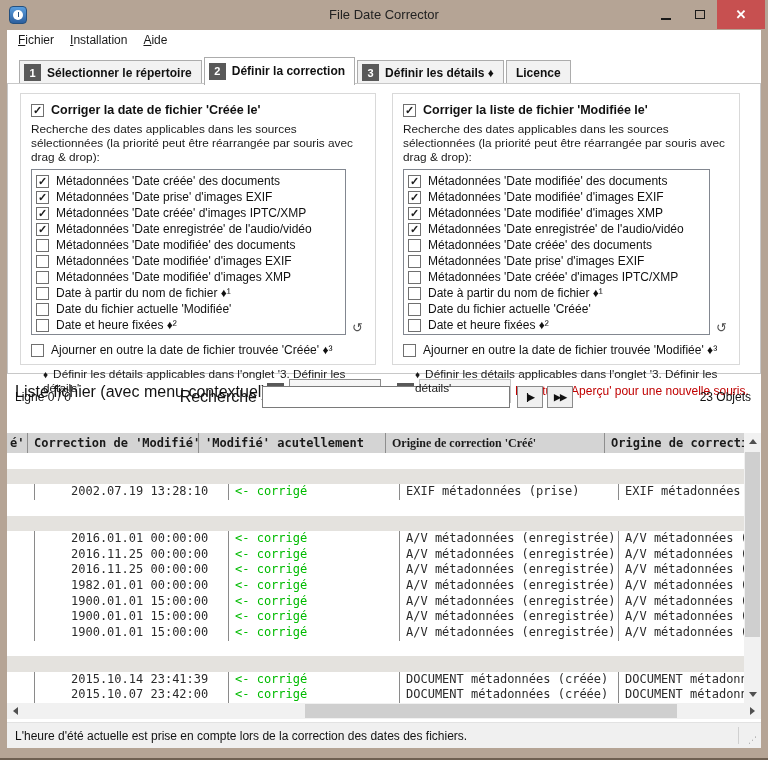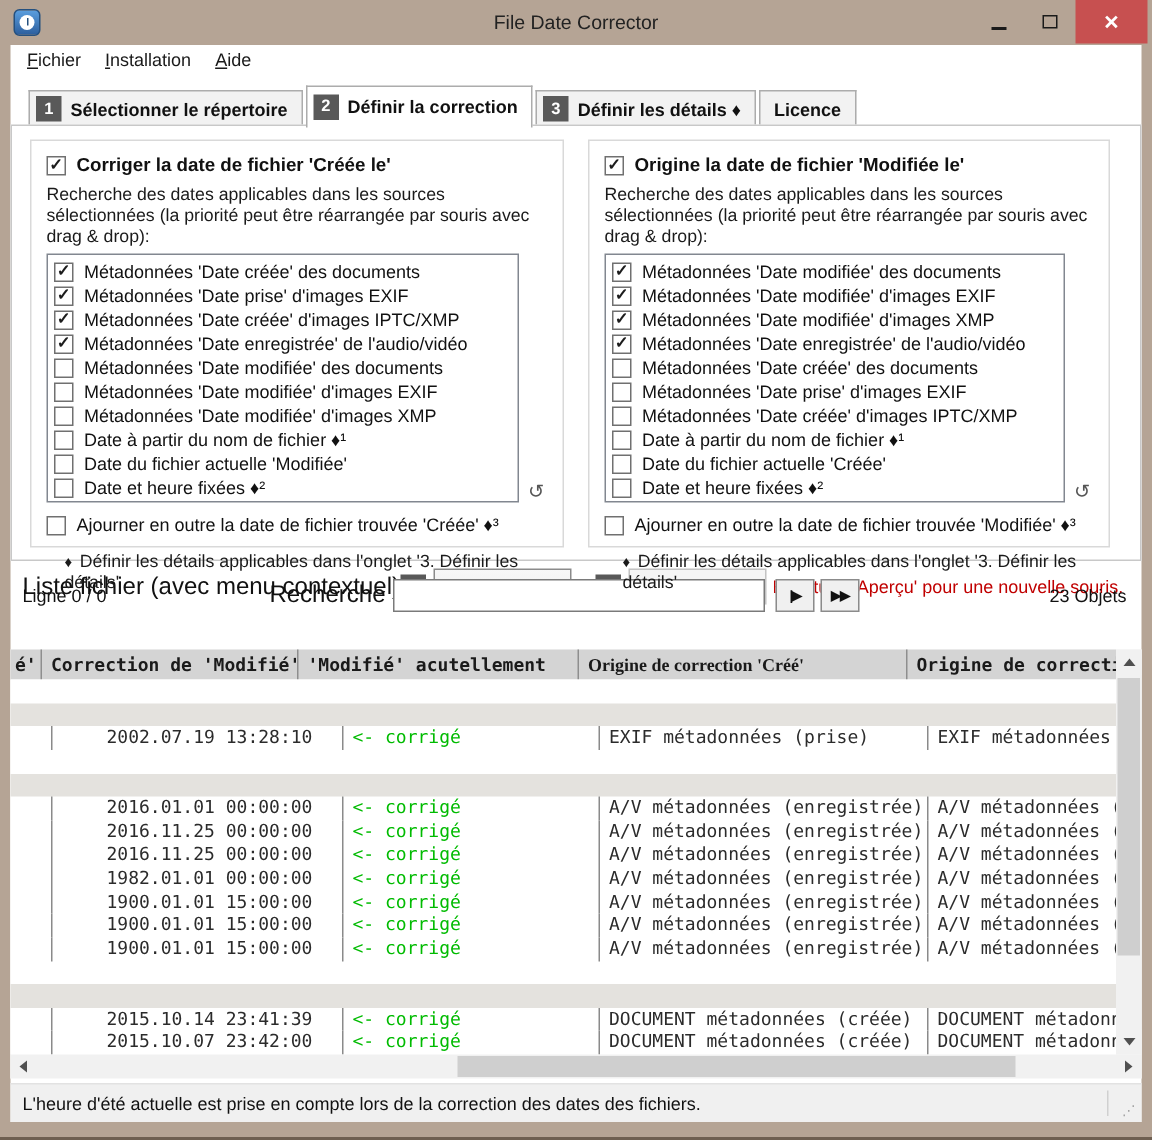--- a/index.html
+++ b/index.html
@@ -221,21 +221,21 @@
             </div>
             <div class="extra-row">
               <span class="cb"></span>
               <span>Ajourner en outre la date de fichier trouvée 'Créée' ♦³</span>
             </div>
             <div class="p-note"><span class="dm">♦</span>Définir les détails applicables dans l'onglet '3. Définir les détails'</div>
           </div>
           <div class="panel right">
             <div class="p-title">
               <span class="cb">✓</span>
-              <span>Origine la date de fichier 'Modifiée le'</span>
+              <span>Corriger la liste de fichier 'Modifiée le'</span>
             </div>
             <div class="p-desc">Recherche des dates applicables dans les sources sélectionnées (la priorité peut être réarrangée par souris avec drag &amp; drop):</div>
             <div class="list-wrap">
               <div class="src-list">
                 <div class="src-row">
                   <span class="cb">✓</span>
                   <span>Métadonnées 'Date modifiée' des documents</span>
                 </div>
                 <div class="src-row">
                   <span class="cb">✓</span>

